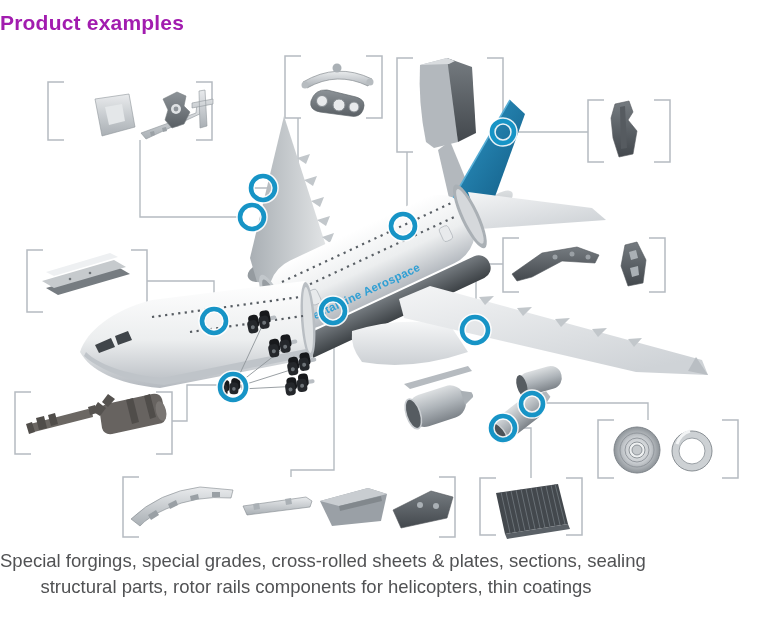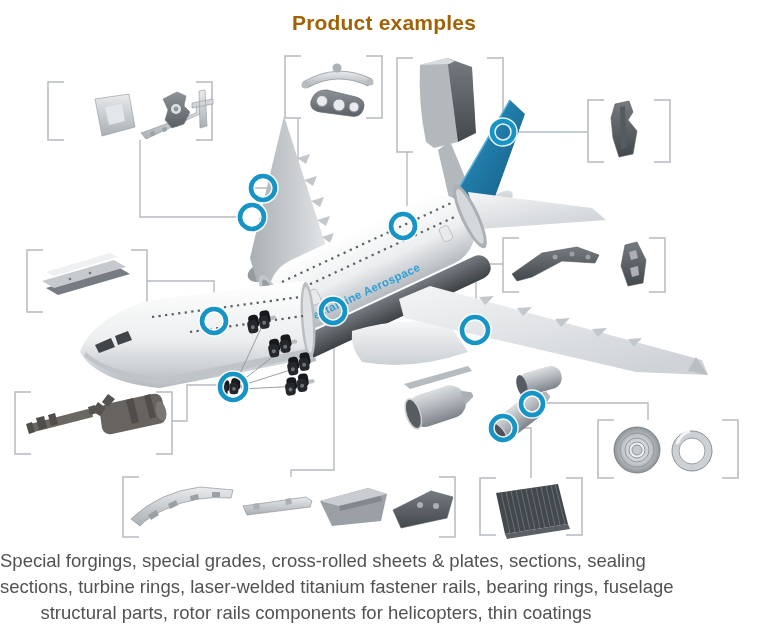--- a/index.html
+++ b/index.html
@@ -1,20 +1,20 @@
 <!DOCTYPE html>
 <html><head>
 <meta charset="utf-8">
 <style>
   html,body{margin:0;padding:0;background:#ffffff;}
   .stage{position:relative;width:768px;height:640px;background:#ffffff;overflow:hidden;
          font-family:"Liberation Sans","DejaVu Sans",sans-serif;}
   .stage svg{position:absolute;left:0;top:0;}
-  .title{position:absolute;left:0;top:11px;width:768px;margin:0;text-align:center;
-         font-size:21px;font-weight:bold;color:#a16207;letter-spacing:.2px;}
+  .title{position:absolute;left:0;top:11px;width:768px;margin:0;
+         font-size:21px;font-weight:bold;color:#a21caf;letter-spacing:.2px;}
   .caption{position:absolute;left:0;top:548px;width:632px;text-align:center;
            color:#515254;font-size:18.5px;line-height:26px;}
   .caption div{white-space:nowrap;}
   text{font-family:"Liberation Sans","DejaVu Sans",sans-serif;}
 </style>
 </head>
 <body>
 
 <div class="stage">
 
@@ -300,17 +300,16 @@
     <circle cx="233" cy="387" r="13"></circle>
     <circle cx="333" cy="311" r="12"></circle>
     <circle cx="475" cy="330" r="13"></circle>
     <circle cx="532" cy="404" r="11"></circle>
     <circle cx="503" cy="428" r="12"></circle>
   </g>
 </svg>
 
 <div class="caption">
   <div>Special forgings, special grades, cross-rolled sheets &amp; plates, sections, sealing</div>
-  <div>sections, turbine rings, laser-welded titanium fastener rails, bearing rings, fuselage</div>
   <div>structural parts, rotor rails components for helicopters, thin coatings</div>
 </div>
 
 </div>
 
 </body></html>

